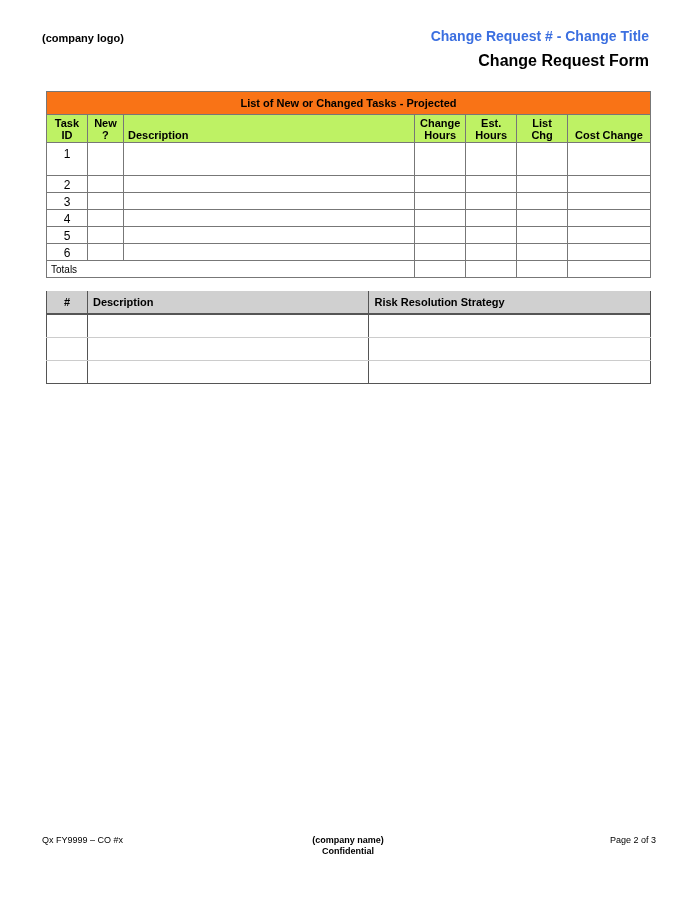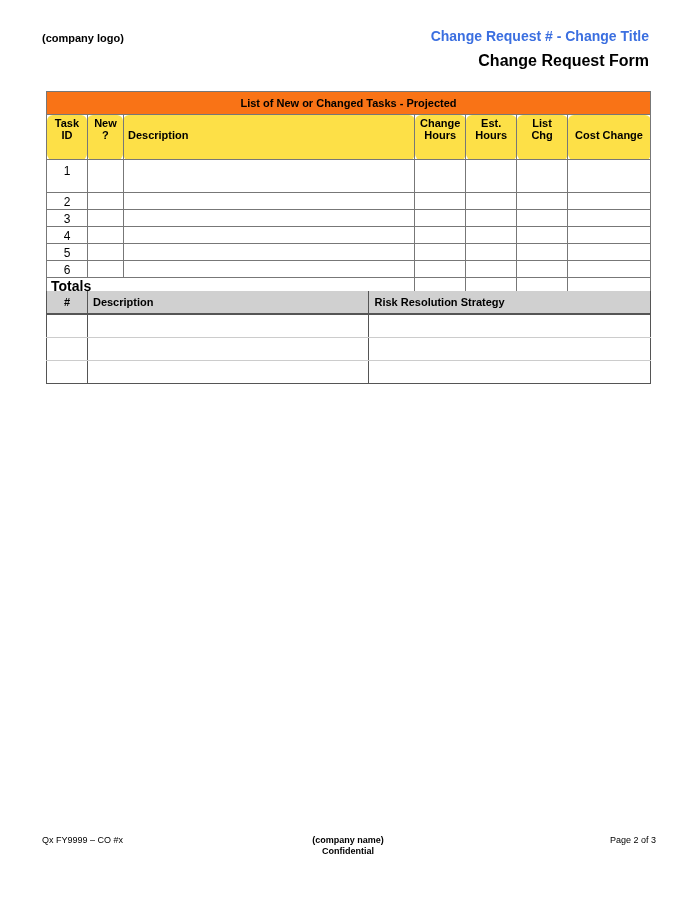--- a/index.html
+++ b/index.html
@@ -5,27 +5,27 @@
   html, body { margin:0; padding:0; background:#fff; }
   body { width:696px; height:900px; position:relative; font-family:"Liberation Sans", sans-serif; color:#000; overflow:hidden; }
   .logo { position:absolute; left:42px; top:32px; font-size:11px; font-weight:bold; }
   .cr-title { position:absolute; right:47px; top:28px; font-size:14px; font-weight:bold; color:#3b6fe0; }
   .form-title { position:absolute; right:47px; top:52px; font-size:16px; font-weight:bold; }
 
   table { border-collapse:collapse; position:absolute; left:46px; }
   .tasks { top:91px; width:605px; font-size:11px; }
   .tasks td, .tasks th { border:1px solid #777; padding:0 4px; }
   .tasks .caption-cell { background:#f97316; text-align:center; font-weight:bold; height:22px; }
-  .tasks th { background:#fde047; font-weight:bold; height:26px; line-height:12px; vertical-align:bottom; padding-bottom:18px;border-radius:6px; }
+  .tasks th { background:#bef264; font-weight:bold; height:26px; line-height:12px; vertical-align:bottom; padding-bottom:1px; }
   .tasks th.c { text-align:center; }
   .tasks th.l { text-align:left; }
   .tasks td.id { text-align:center; font-size:12px; }
   .tasks tr.r1 td { height:28px; vertical-align:top; padding-top:4px; }
   .tasks tr.rn td { height:16px; vertical-align:bottom; }
-  .tasks tr.tot td { height:16px; font-weight:bold; font-size:14px; }
+  .tasks tr.tot td { height:16px; font-weight:normal; font-size:10px; }
 
   .risk { top:291px; width:605px; font-size:11px; }
   .risk td, .risk th { padding:0 5px; }
   .risk .title-cell { background:#d0d0d0; border:1px solid #555; height:34px; vertical-align:bottom; font-size:16px; font-weight:bold; font-style:italic; padding-bottom:3px; }
   .risk th { background:#d0d0d0; font-weight:bold; height:22px; text-align:left; border-left:1px solid #555; border-right:1px solid #555; border-bottom:2px solid #555; }
   .risk th.c { text-align:center; }
   .risk td { height:22px; border-left:1px solid #555; border-right:1px solid #555; border-bottom:1px solid #ccc; }
   .risk tr:last-child td { border-bottom:1px solid #555; }
 
   .footer-left { position:absolute; left:42px; top:835px; font-size:9px; }

